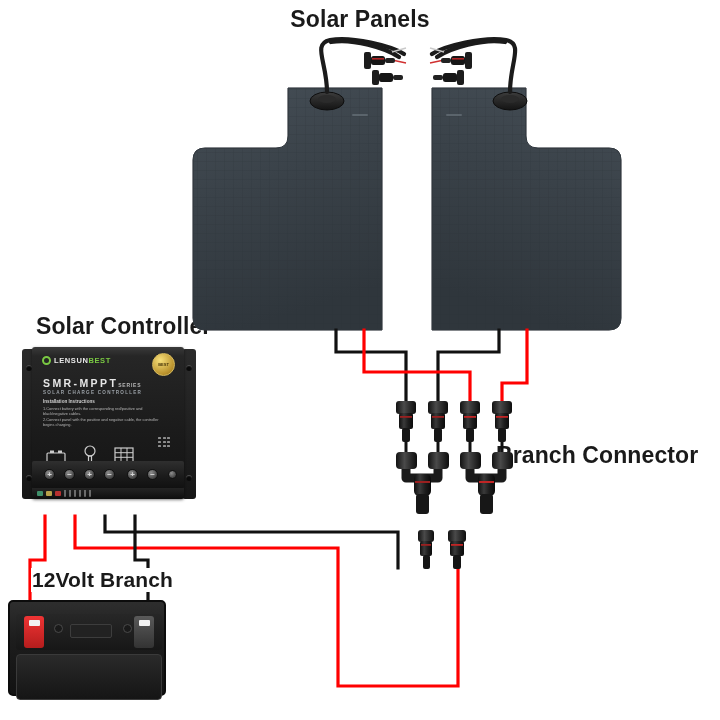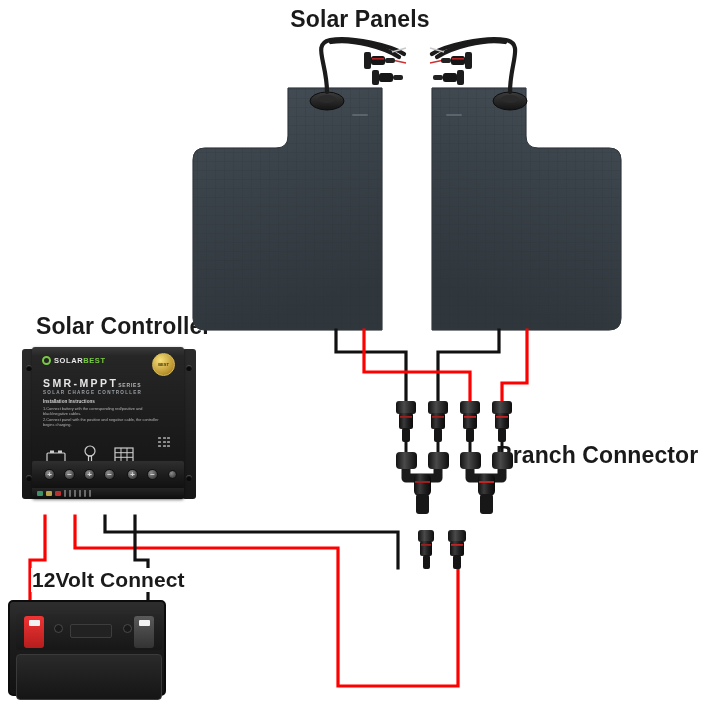--- a/index.html
+++ b/index.html
@@ -228,36 +228,36 @@
       <path d="M75 516 L75 548 L338 548 L338 686 L458 686 L458 568" stroke="#ff0000"></path>
 
       <path d="M45 516 L45 560 L30 560 L30 600" stroke="#ff0000"></path>
       <path d="M135 516 L135 560 L148 560 L148 600" stroke="#111"></path>
     </g>
   </svg>
 
   <div class="lbl" id="lbl-panels">Solar Panels</div>
   <div class="lbl" id="lbl-controller">Solar Controller</div>
   <div class="lbl" id="lbl-branch">Branch Connector</div>
-  <div class="lbl" id="lbl-battery">12Volt Connect</div>
+  <div class="lbl" id="lbl-battery">12Volt Branch</div>
 
   <div class="dev" id="controller">
     <div class="ctrl-ear" id="ear-l">
       <div class="ear-hole" style="top:16px"></div>
       <div class="ear-hole" style="top:126px"></div>
     </div>
     <div class="ctrl-ear" id="ear-r">
       <div class="ear-hole" style="top:16px"></div>
       <div class="ear-hole" style="top:126px"></div>
     </div>
 
     <div id="ctrl-body">
       <div id="brand">
         <span id="brand-ring"></span>
-        <span id="brand-txt"><span class="s1">SOLAR</span><span class="s2">BEST</span></span>
+        <span id="brand-txt"><span class="s1">LENSUN</span><span class="s2">BEST</span></span>
       </div>
       <div id="badge">BEST</div>
 
       <div id="model">
         <div class="m1"><span>SMR-MPPT</span><small>SERIES</small></div>
         <div class="m2">SOLAR CHARGE CONTROLLER</div>
       </div>
 
       <div id="instr">
         <div class="ih">Installation Instructions</div>

